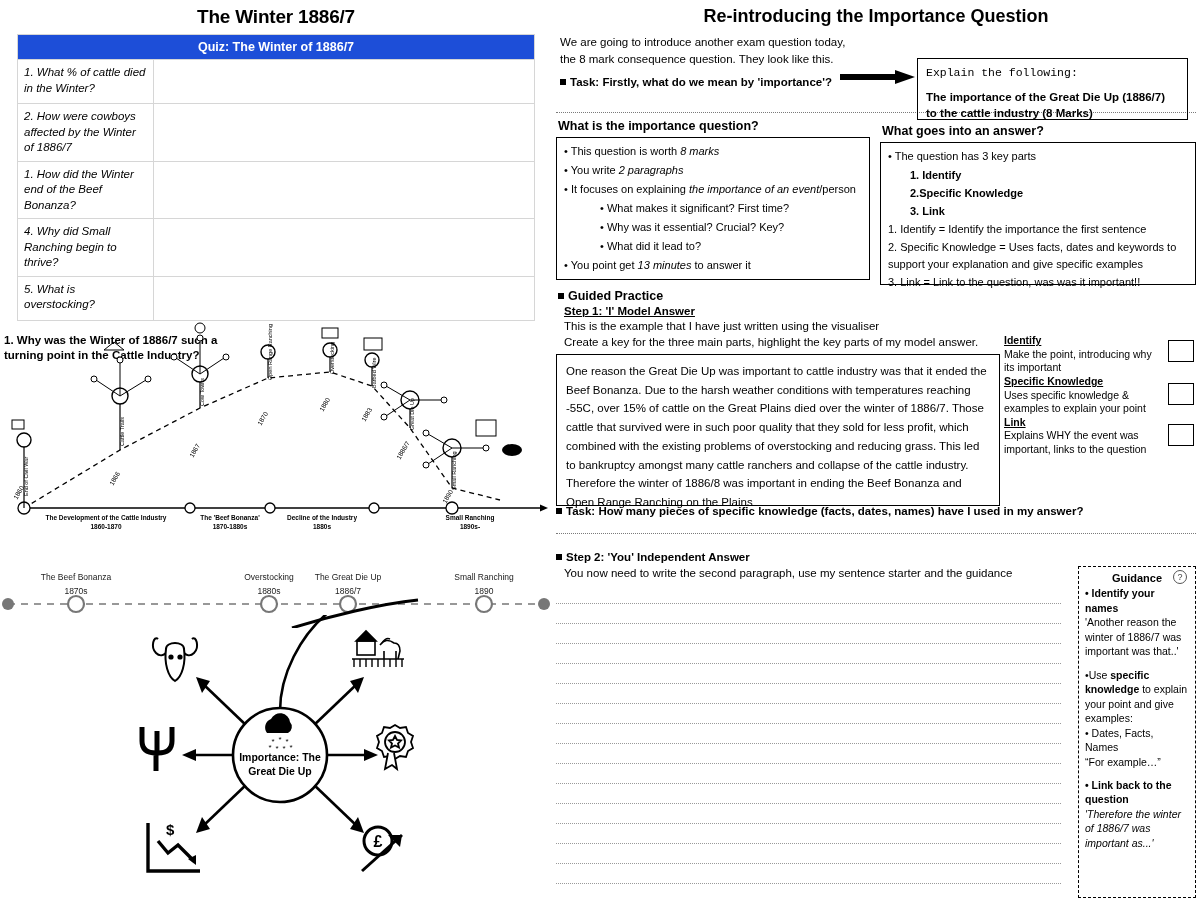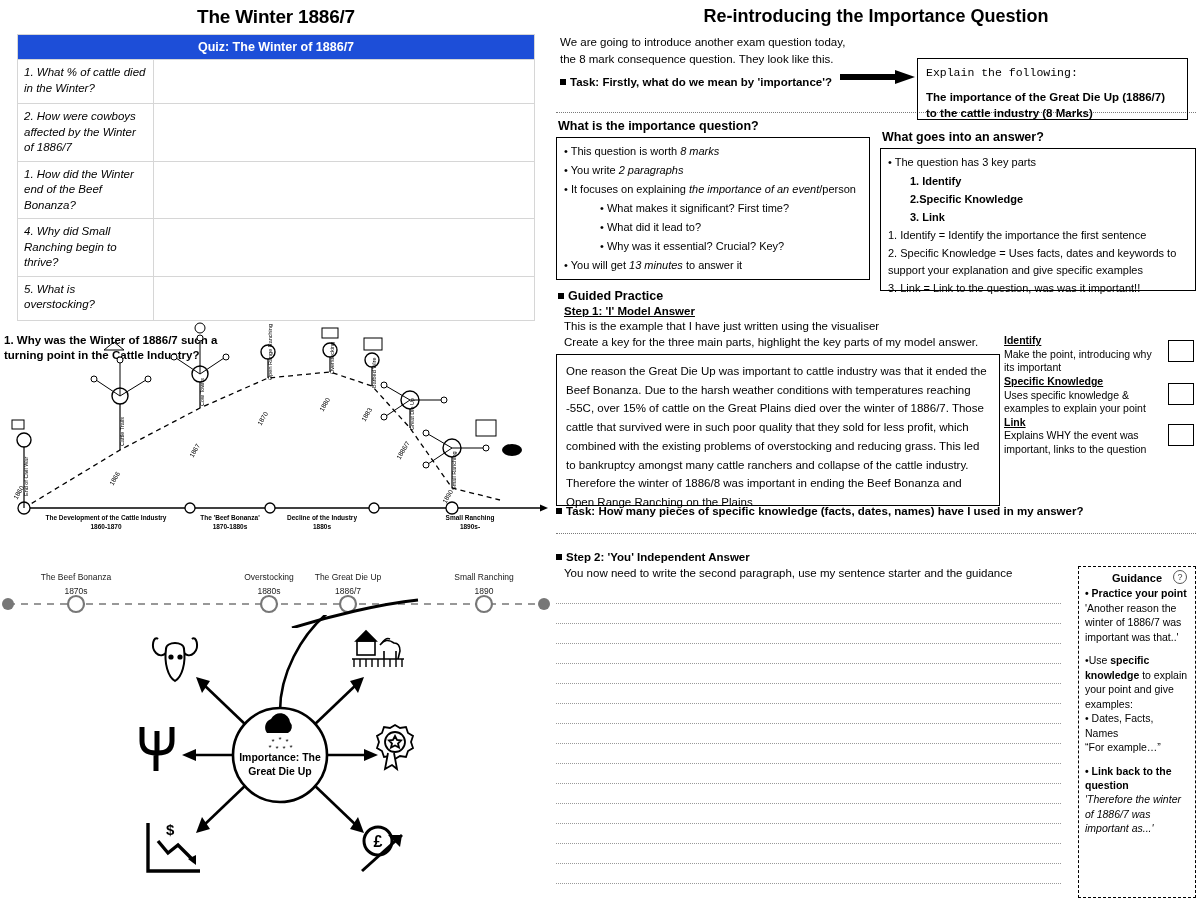--- a/index.html
+++ b/index.html
@@ -69,21 +69,21 @@
   .qbox .l2 { font-weight:bold; }
 
   .dotsep { border-top:1.5px dotted #7a7a7a; margin:2px 4px 4px 4px; }
 
   .two-cols { position:relative; height:170px; padding:0 4px; }
   .col-h { font-weight:bold; font-size:12.5px; margin:0 0 4px 2px; }
   .panel {
     border:1px solid #000; padding:5px 7px; font-size:11px; line-height:1.55;
   }
   .colL { position:absolute; left:4px; top:2px; width:314px; }
-  .colR { position:absolute; left:328px; top:13px; width:316px; }
+  .colR { position:absolute; left:328px; top:7px; width:316px; }
   .colL .panel { height:143px; }
   .colR .panel { height:143px; }
   .bl { margin:0 0 2px 0; padding-left:12px; text-indent:-12px; }
   .bl:before { content:"\2022  "; }
   .sub { padding-left:48px; text-indent:-12px; }
   .em { font-style:italic; }
   .kp { font-weight:bold; padding-left:22px; margin:0 0 1px 0; }
   .pl { margin:0 0 1px 0; }
 
   .gp-head { font-weight:bold; font-size:12.5px; margin:2px 0 2px 6px; }
@@ -427,23 +427,23 @@
     <div class="dotsep"></div>
 
     <div class="two-cols">
       <div class="colL">
         <div class="col-h">What is the importance question?</div>
         <div class="panel">
           <p class="bl"><span>This question is worth </span><span class="em">8 marks</span></p>
           <p class="bl"><span>You write </span><span class="em">2 paragraphs</span></p>
           <p class="bl"><span>It focuses on explaining </span><span class="em">the importance of an event</span><span>/person</span></p>
           <p class="bl sub">What makes it significant? First time?</p>
+          <p class="bl sub">Why was it essential? Crucial? Key?</p>
           <p class="bl sub">What did it lead to?</p>
-          <p class="bl sub">Why was it essential? Crucial? Key?</p>
-          <p class="bl"><span>You will get </span><span class="em">13 minutes</span><span> to answer it</span></p>
+          <p class="bl"><span>You point get </span><span class="em">13 minutes</span><span> to answer it</span></p>
         </div>
       </div>
 
       <div class="colR">
         <div class="col-h">What goes into an answer?</div>
         <div class="panel">
           <p class="bl">The question has 3 key parts</p>
           <p class="kp">1. Identify</p>
           <p class="kp">2.Specific Knowledge</p>
           <p class="kp">3. Link</p>
@@ -507,21 +507,21 @@
       <div class="wline"></div>
       <div class="wline"></div>
       <div class="wline"></div>
       <div class="wline"></div>
       <div class="wline"></div>
     </div>
 
   <div class="guidance">
     <div class="g-title">Guidance</div>
     <div class="g-q">?</div>
-    <div class="g-b">• Practice your point</div>
+    <div class="g-b">• Identify your names</div>
     <div>'Another reason the winter of 1886/7 was important was that..'</div>
     <div class="g-gap"></div>
     <div><span>•Use </span><span class="g-b">specific knowledge</span><span> to explain your point and give examples:</span></div>
     <div>• Dates, Facts, Names</div>
     <div>“For example…”</div>
     <div class="g-gap"></div>
     <div class="g-b">• Link back to the question</div>
     <div class="g-i">'Therefore the winter of 1886/7 was important as...'</div>
   </div>
 

